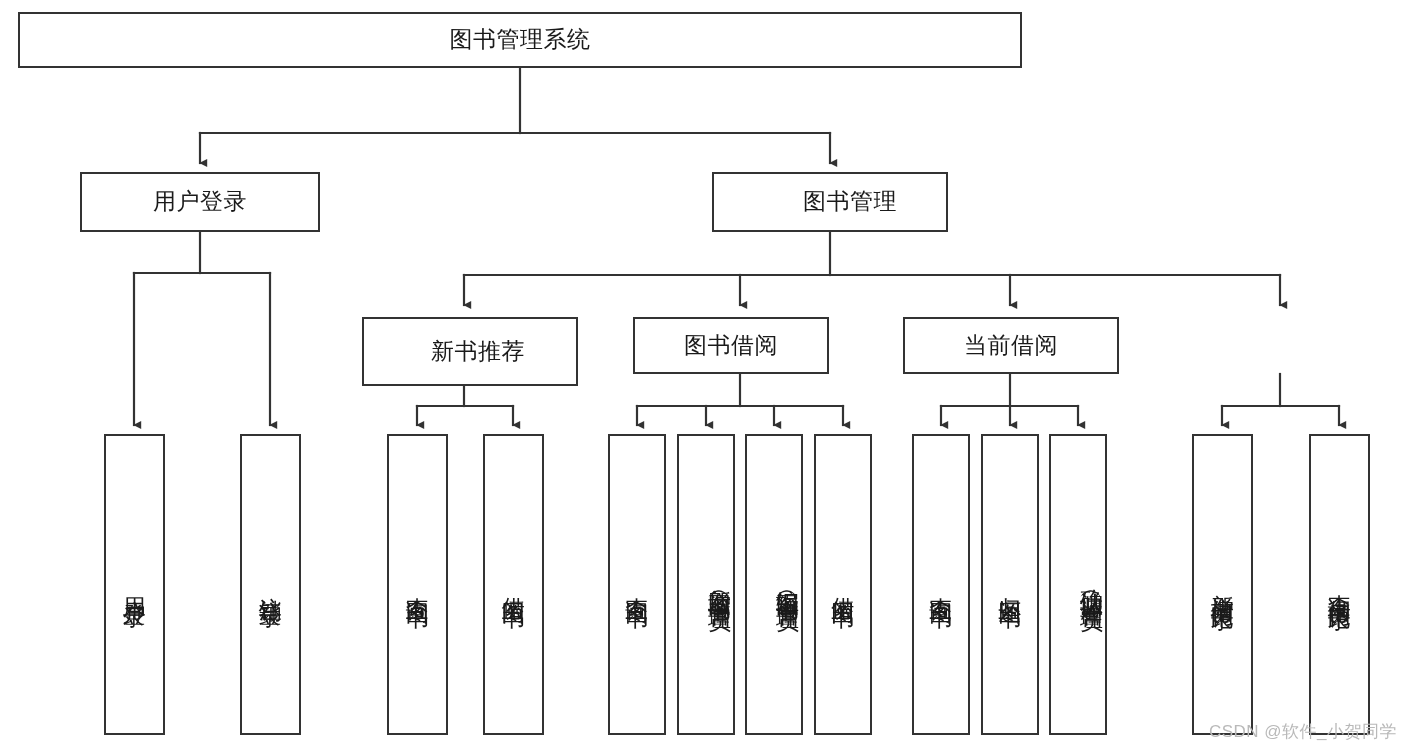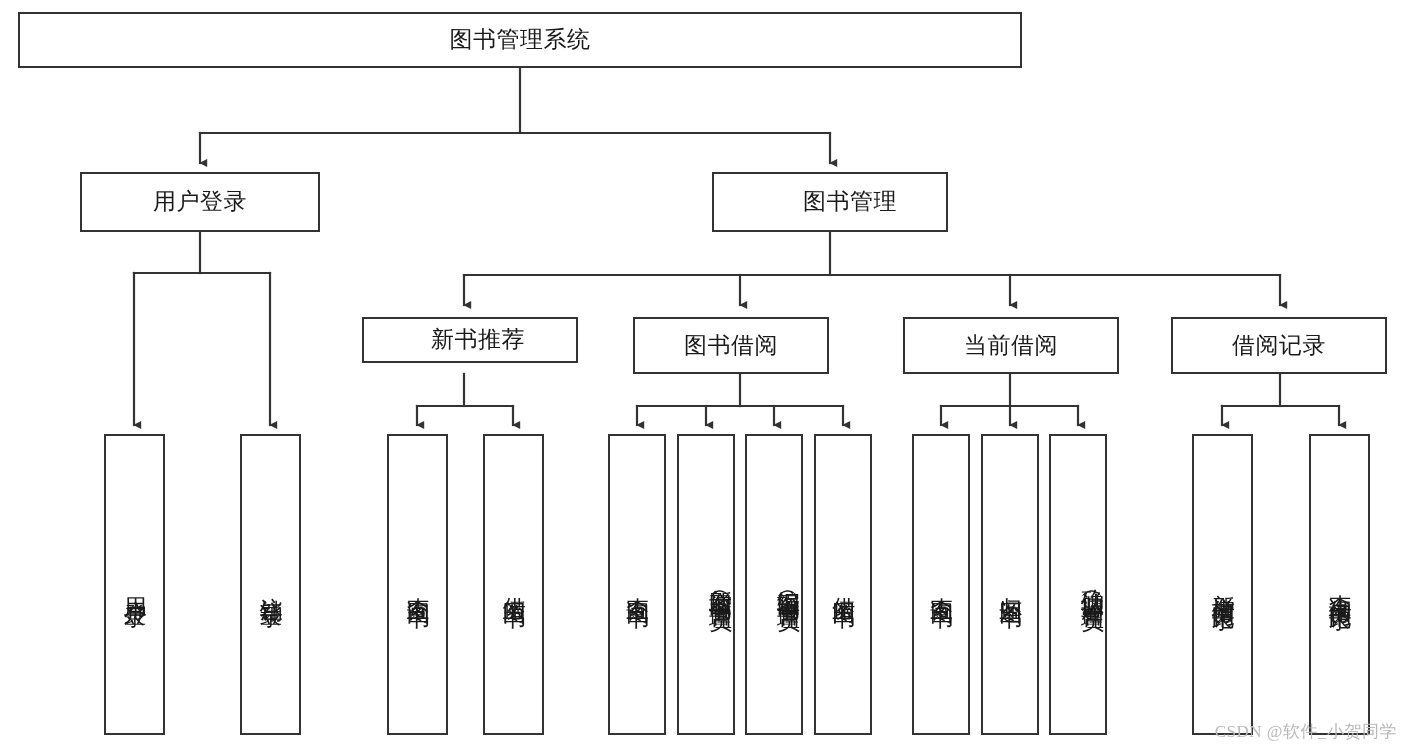--- a/index.html
+++ b/index.html
@@ -10,21 +10,20 @@
   }
   body {
     font-family: "Liberation Sans", "DejaVu Sans", sans-serif;
   }
   #diagram-root {
     position: relative;
     width: 1405px;
     height: 747px;
     background: #ffffff;
     overflow: hidden;
-    font-family: Liberation Serif, serif;
   }
   #edge-layer {
     position: absolute;
     left: 0;
     top: 0;
     width: 1405px;
     height: 747px;
     pointer-events: none;
   }
   .node {
@@ -129,31 +128,28 @@
     <span>图书管理系统</span>
   </div>
 
   <div class="node horiz" style="left:80px; top:172px; width:240px; height:60px;">
     <span>用户登录</span>
   </div>
   <div class="node horiz" style="left:712px; top:172px; width:236px; height:60px;padding-left:40px;">
     <span>图书管理</span>
   </div>
 
-  <div class="node horiz" style="left:362px; top:317px; width:216px; height:46px;padding-left:16px;">
+  <div class="node horiz" style="left:362px; top:317px; width:216px; height:69px;padding-left:16px;">
     <span>新书推荐</span>
   </div>
   <div class="node horiz" style="left:633px; top:317px; width:196px; height:57px;">
     <span>图书借阅</span>
   </div>
   <div class="node horiz" style="left:903px; top:317px; width:216px; height:57px;">
     <span>当前借阅</span>
-  </div>
-  <div class="node horiz" style="left:1171px; top:317px; width:216px; height:57px;">
-    <span>借阅记录</span>
   </div>
 
   <div class="node vert centered" style="left:104px; top:434px; width:61px; height:301px;">
     <span>用户登录</span>
   </div>
   <div class="node vert centered" style="left:240px; top:434px; width:61px; height:301px;">
     <span>注销登录</span>
   </div>
 
   <div class="node vert centered" style="left:387px; top:434px; width:61px; height:301px;">

